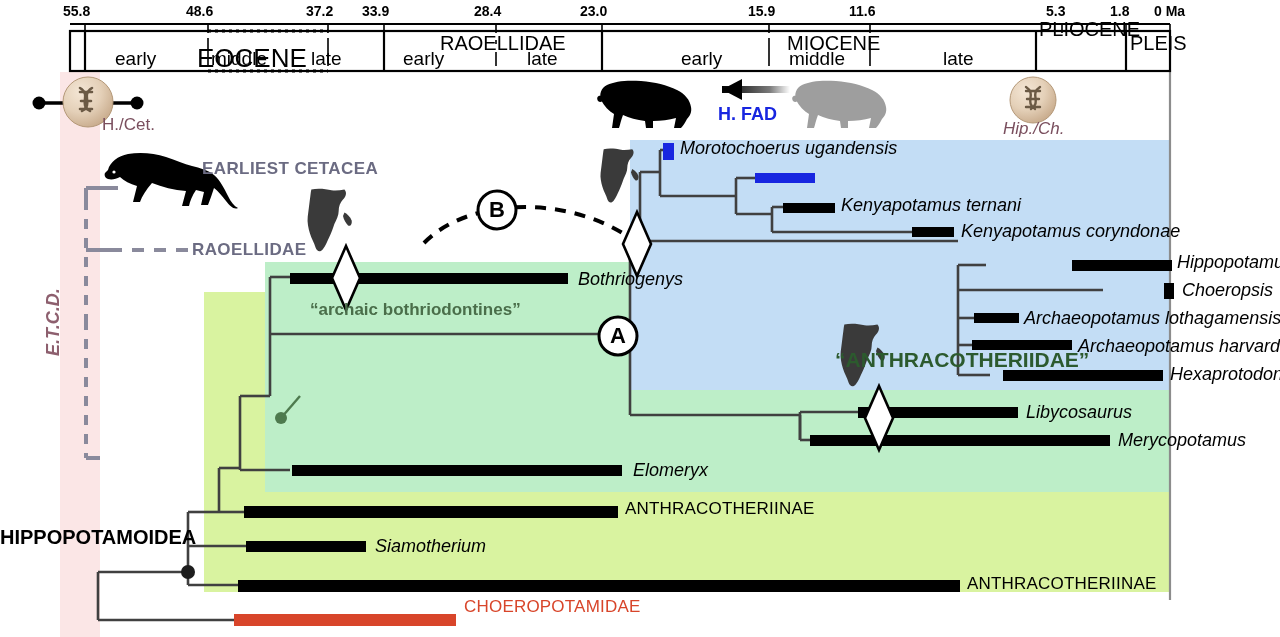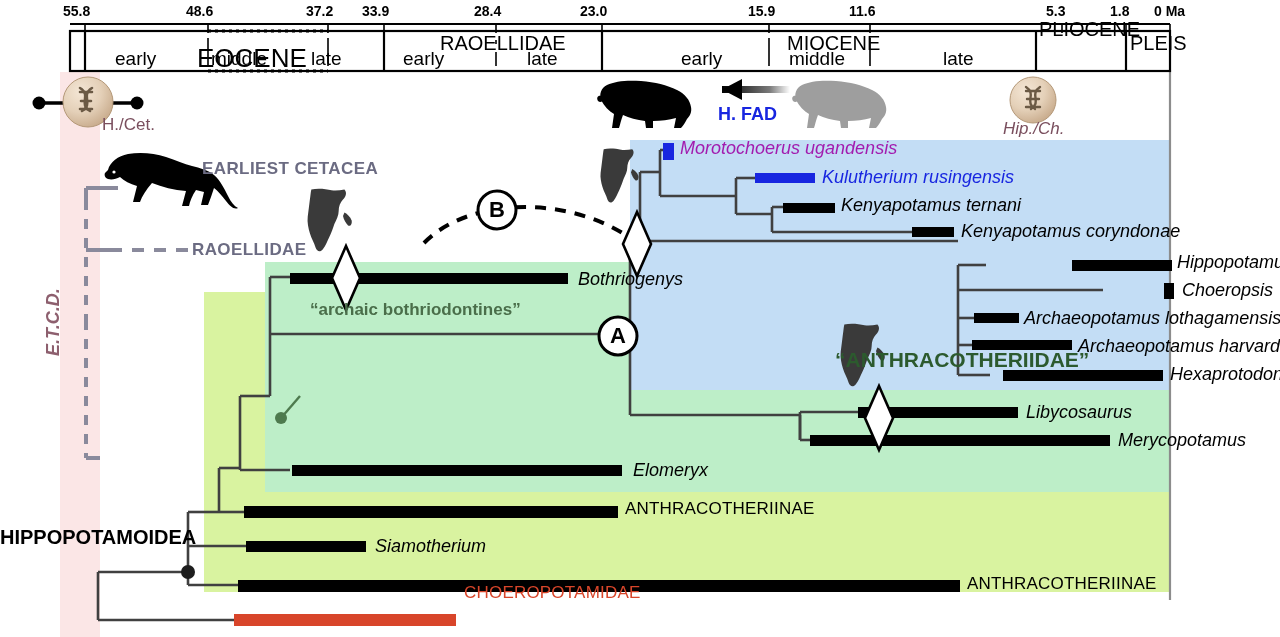--- a/index.html
+++ b/index.html
@@ -294,24 +294,23 @@
 <div class="lbl bold" style="left:489px;top:199px;font-size:22px;">B</div>
 
 <div class="lbl bold" style="left:202px;top:160px;font-size:17px;color:#6b6b82;letter-spacing:0.4px;">EARLIEST CETACEA</div>
 <div class="lbl bold" style="left:192px;top:241px;font-size:17px;color:#6b6b82;letter-spacing:0.4px;">RAOELLIDAE</div>
 
 <div class="lbl bold" style="left:0px;top:527px;font-size:20px;">HIPPOPOTAMOIDEA</div>
 <div class="lbl bold" style="left:835px;top:349px;font-size:21px;color:#2c5a2e;">“ANTHRACOTHERIIDAE”</div>
 <div class="lbl bold" style="left:310px;top:301px;font-size:17px;color:#4a6e4a;">“archaic bothriodontines”</div>
 <div class="lbl" style="left:625px;top:500px;font-size:17px;letter-spacing:0.2px;">ANTHRACOTHERIINAE</div>
 <div class="lbl" style="left:967px;top:575px;font-size:17px;letter-spacing:0.2px;">ANTHRACOTHERIINAE</div>
-<div class="lbl" style="left:464px;top:584px;font-size:17px;color:#d8452a;letter-spacing:0.2px;">CHOEROPOTAMIDAE</div>
-
-<div class="lbl ital" style="left:680px;top:139px;font-size:18px;color:#a21caf;">Morotochoerus ugandensis</div>
-<div class="lbl ital" style="left:822px;top:168px;font-size:18px;color:#1826e0;">Kulutherium rusingensis</div>
+<div class="lbl" style="left:464px;top:598px;font-size:17px;color:#d8452a;letter-spacing:0.2px;">CHOEROPOTAMIDAE</div>
+
+<div class="lbl ital" style="left:680px;top:139px;font-size:18px;color:#000000;">Morotochoerus ugandensis</div>
 <div class="lbl ital" style="left:841px;top:196px;font-size:18px;">Kenyapotamus ternani</div>
 <div class="lbl ital" style="left:961px;top:222px;font-size:18px;">Kenyapotamus coryndonae</div>
 <div class="lbl ital" style="left:1177px;top:253px;font-size:18px;">Hippopotamus</div>
 <div class="lbl ital" style="left:1182px;top:281px;font-size:18px;">Choeropsis</div>
 <div class="lbl ital" style="left:1024px;top:309px;font-size:18px;">Archaeopotamus lothagamensis</div>
 <div class="lbl ital" style="left:1078px;top:337px;font-size:18px;">Archaeopotamus harvardi</div>
 <div class="lbl ital" style="left:1170px;top:365px;font-size:18px;">Hexaprotodon</div>
 <div class="lbl ital" style="left:1026px;top:403px;font-size:18px;">Libycosaurus</div>
 <div class="lbl ital" style="left:1118px;top:431px;font-size:18px;">Merycopotamus</div>
 <div class="lbl ital" style="left:578px;top:270px;font-size:18px;">Bothriogenys</div>

